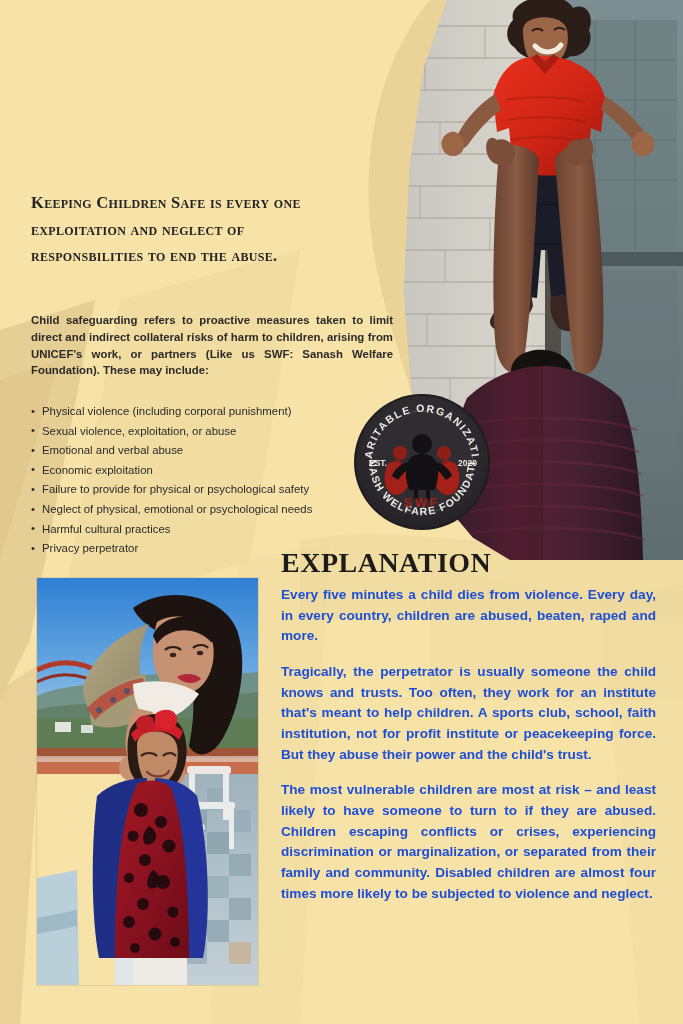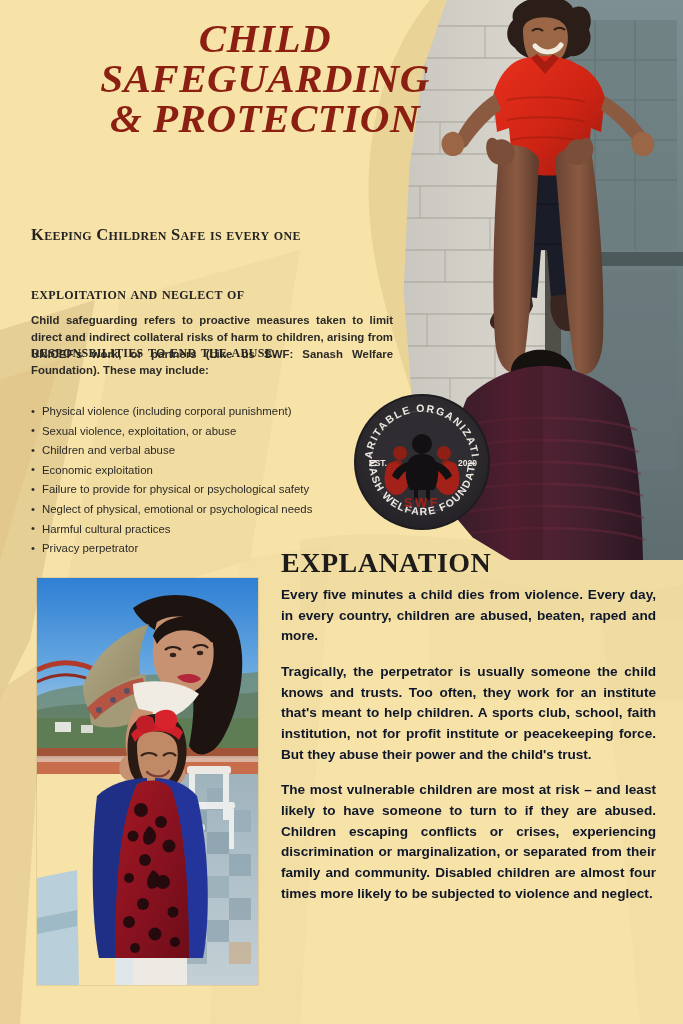--- a/index.html
+++ b/index.html
@@ -52,21 +52,21 @@
   .subhead {
     position:absolute; left:31px; top:190px; width:380px;
     font-family:"Liberation Serif", serif;
     font-weight:bold;
     font-size:16.5px;
     line-height:1.62;
     color:#242322;
     font-variant:small-caps;
     letter-spacing:0.3px;
   }
-  .subhead span { display:block;margin-top:32px; }
+  .subhead span { display:block; }
 
   .intro {
     position:absolute; left:31px; top:312px; width:362px;
     font-size:11.4px; line-height:1.47;
     color:#2b2a28;
     text-align:justify;
     font-weight:bold;
   }
 
   .bullets {
@@ -93,21 +93,21 @@
     font-family:"Liberation Serif", serif;
     font-weight:bold;
     font-size:28px;
     letter-spacing:0.5px;
     color:#1d1c1b;
   }
   .exp-body { position:absolute; left:281px; top:585px; width:375px; }
   .exp-body p {
     font-size:13.6px;
     line-height:1.52;
-    color:#0f172a;
+    color:#1d4ed8;
     text-align:justify;
     font-weight:bold;
     margin-bottom:15px;
   }
   .exp-body p:last-child { margin-bottom:16px; }
 </style>
 </head>
 <body>
 
 <div class="poster">
@@ -493,38 +493,33 @@
         <path d="M56,70 C48,72 42,78 40,84 L46,88 C50,82 54,78 58,76 Z" fill="#121012"></path>
         <path d="M84,70 C92,72 98,78 100,84 L94,88 C90,82 86,78 82,76 Z" fill="#121012"></path>
       </g>
 
       <text x="70" y="115" text-anchor="middle" font-family="'Liberation Sans', sans-serif" font-size="13" font-weight="bold" fill="#a32118" letter-spacing="2.5">SWF</text>
     </svg>
   </div>
 
   <div class="content">
 
-    <div class="title">
-      <span class="l1">CHILD</span>
-      <span class="l2">SAFEGUARDING</span>
-      <span class="l3">&amp; PROTECTION</span>
-    </div>
 
     <div class="subhead">
       <span>Keeping Children Safe is every one</span>
       <span>exploitation and neglect of</span>
       <span>responsbilities to end the abuse.</span>
     </div>
 
     <p class="intro">Child safeguarding refers to proactive measures taken to limit direct and indirect collateral risks of harm to children, arising from UNICEF's work, or partners (Like us SWF: Sanash Welfare Foundation). These may include:</p>
 
     <ul class="bullets">
       <li>Physical violence (including corporal punishment)</li>
       <li>Sexual violence, exploitation, or abuse</li>
-      <li>Children and verbal abuse</li>
+      <li>Emotional and verbal abuse</li>
       <li>Economic exploitation</li>
       <li>Failure to provide for physical or psychological safety</li>
       <li>Neglect of physical, emotional or psychological needs</li>
       <li>Harmful cultural practices</li>
       <li>Privacy perpetrator</li>
     </ul>
 
     <div class="exp-title">EXPLANATION</div>
 
     <div class="exp-body">

